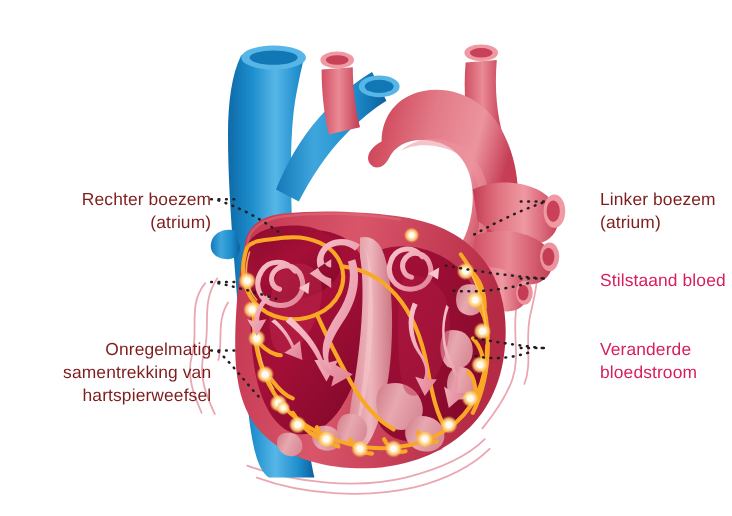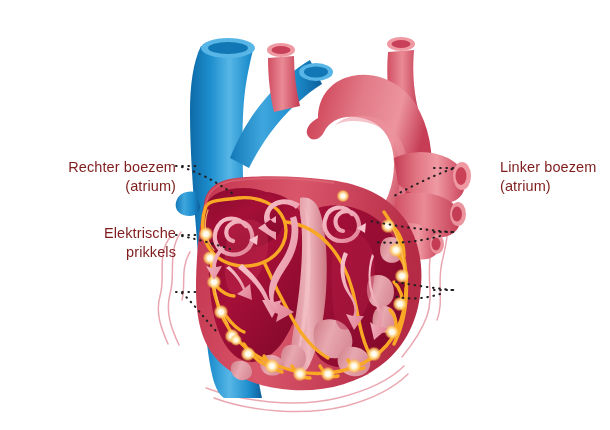--- a/index.html
+++ b/index.html
@@ -356,22 +356,26 @@
       <path d="M176,292 L200,292"></path>
       <path d="M434,168 L458,168"></path>
       <path d="M434,232 L458,232"></path>
       <path d="M434,290 L458,290"></path>
     </g>
   </svg>
 
   <div class="label right-align lbl-rb">Rechter boezem
 (atrium)</div>
 
-  <div class="label right-align lbl-ep">Elektrische
-prikkels</div>
-
+
+  <div class="label right-align lbl-on">Onregelmatig
+samentrekking van
+hartspierweefsel</div>
 
   <div class="label left-align lbl-lb">Linker boezem
 (atrium)</div>
 
-
+  <div class="label left-align accent lbl-sb">Stilstaand bloed</div>
+
+  <div class="label left-align accent lbl-vb">Veranderde
+bloedstroom</div>
 
 </div>
 
 </body></html>

